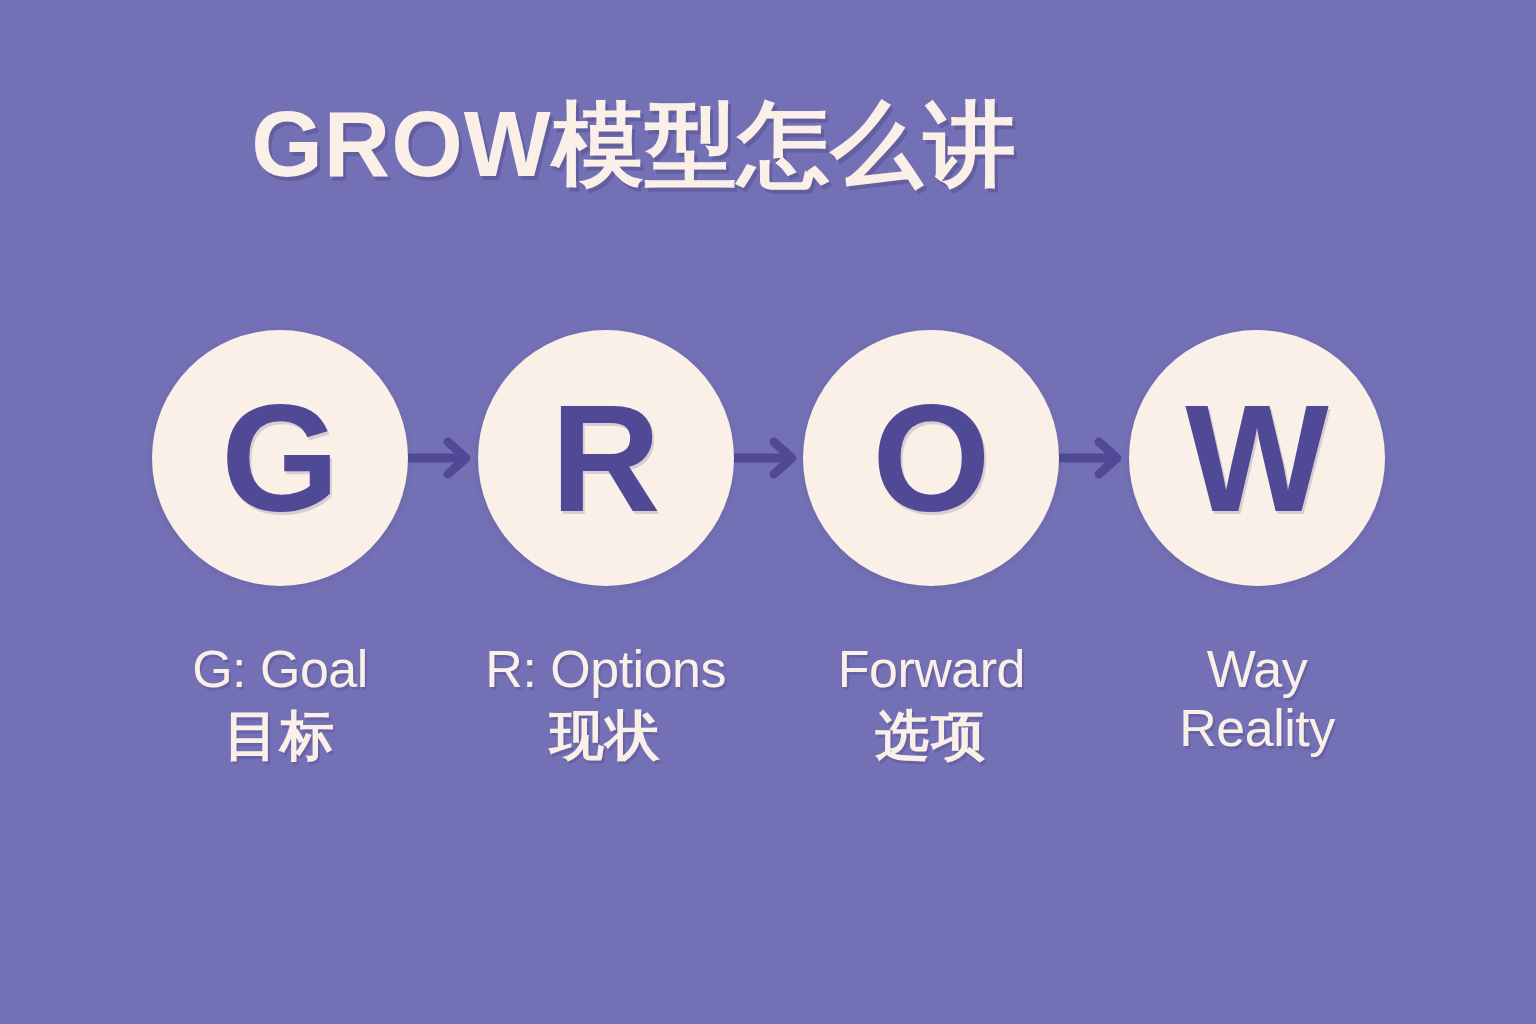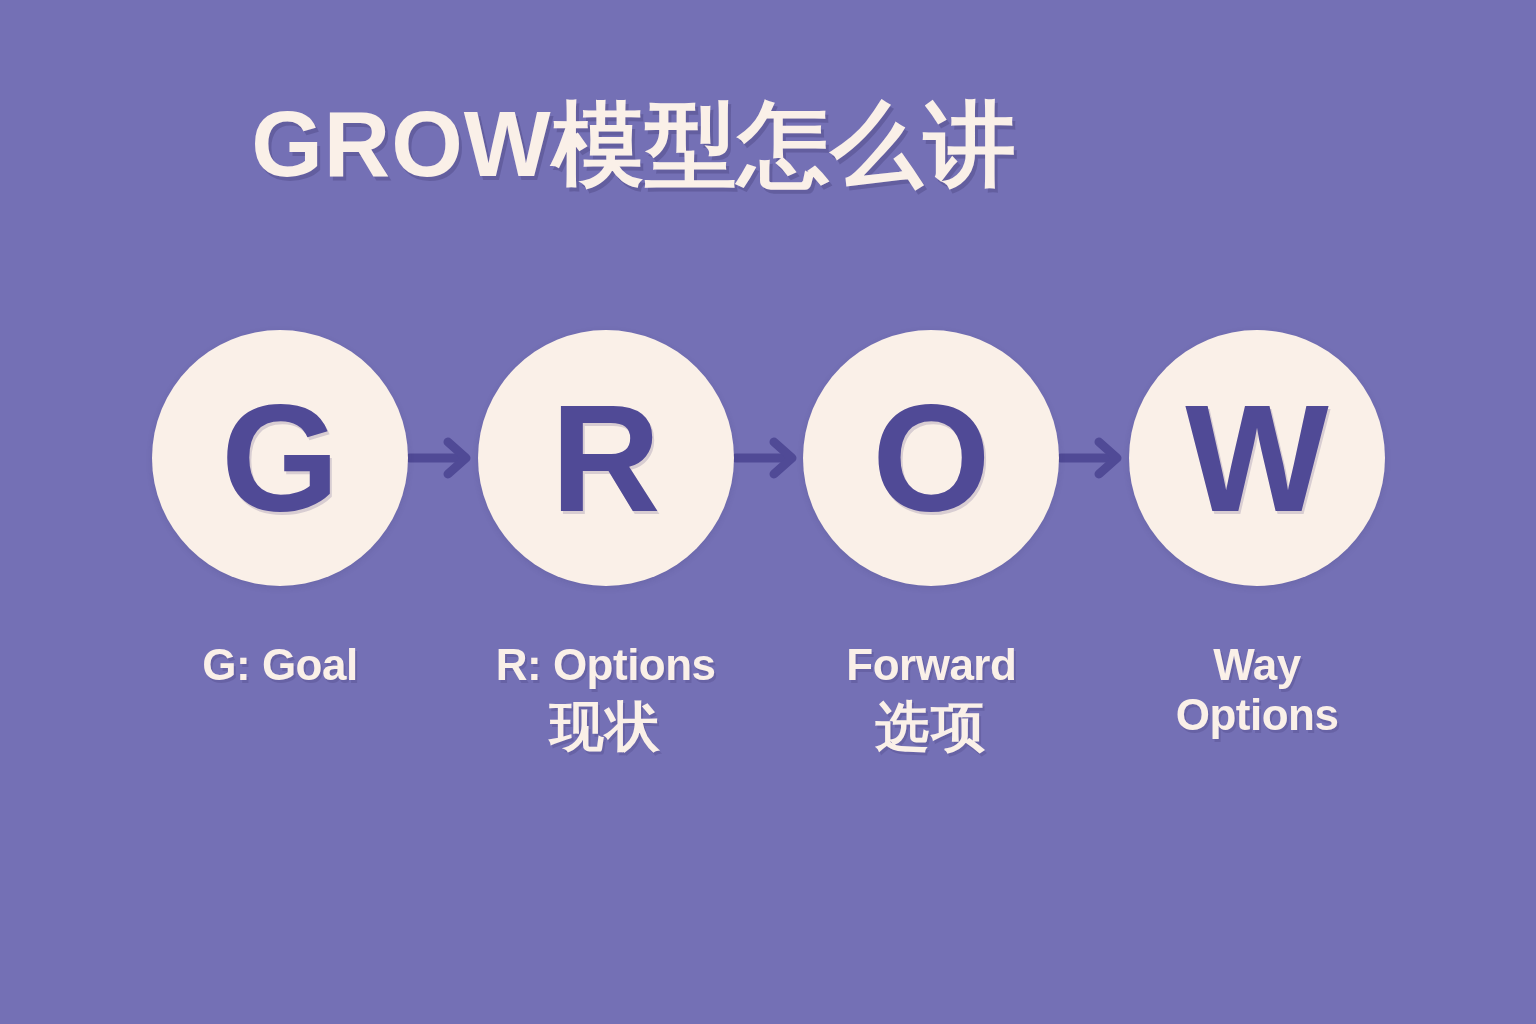--- a/index.html
+++ b/index.html
@@ -98,22 +98,22 @@
   .label-col {
     width: 256px;
     flex: 0 0 256px;
     text-align: center;
     color: #faf0e8;
     text-shadow: 2px 3px 0 rgba(60, 52, 110, 0.22);
   }
   .label-spacer { flex: 1 1 auto; min-width: 60px; }
 
   .label-en {
-    font-size: 44px;
-    font-weight: 700;
+    font-size: 52px;
+    font-weight: 400;
     line-height: 1.14;
     letter-spacing: -0.5px;
     text-align: center;
   }
   .label-zh {
     font-size: 54px;
     font-weight: 700;
     line-height: 1.2;
     margin-top: 4px;
     letter-spacing: 2px;
@@ -170,37 +170,38 @@
     <div class="node">
       <span class="node-letter">W</span>
     </div>
 
   </div>
 
   <div id="label-row">
 
     <div class="label-col">
       <div class="label-en">G: Goal</div>
+      <div class="label-zh">目标</div>
     </div>
 
     <div class="label-spacer"></div>
 
     <div class="label-col">
       <div class="label-en">R: Options</div>
       <div class="label-zh">现状</div>
     </div>
 
     <div class="label-spacer"></div>
 
     <div class="label-col">
       <div class="label-en">Forward</div>
       <div class="label-zh">选项</div>
     </div>
 
     <div class="label-spacer"></div>
 
     <div class="label-col">
-      <div class="label-en">Way Options</div>
+      <div class="label-en">Way Reality</div>
     </div>
 
   </div>
 
 </div>
 
 </body></html>

